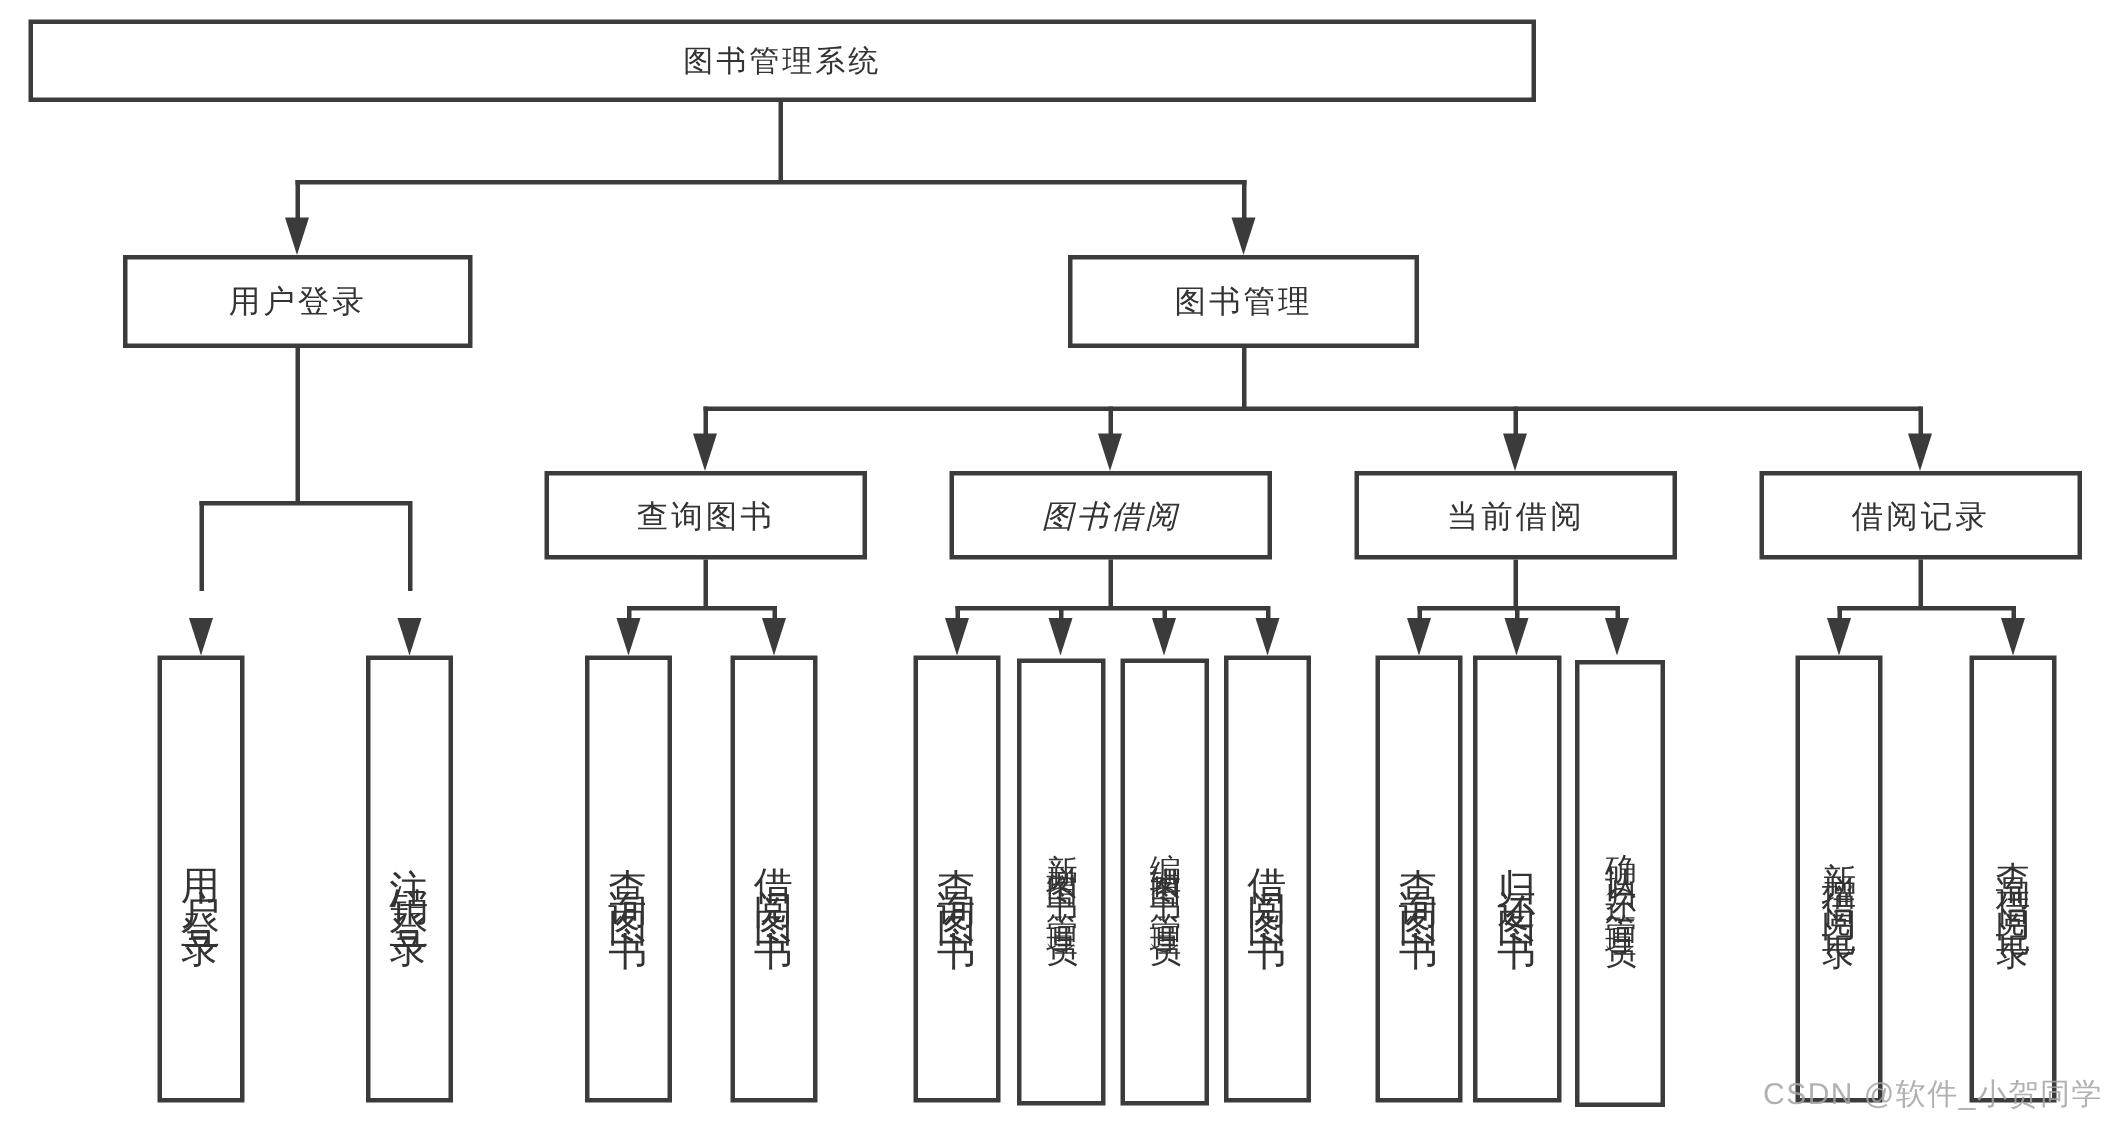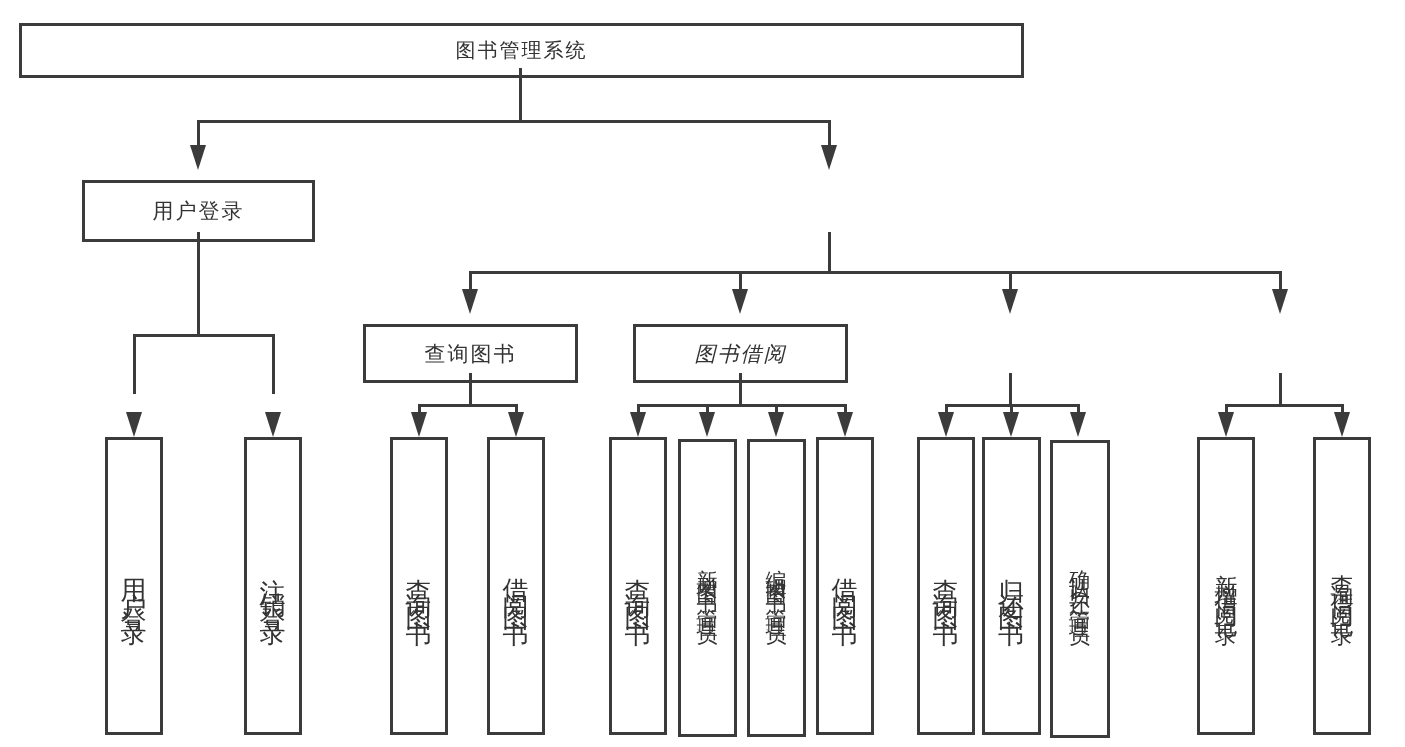--- a/index.html
+++ b/index.html
@@ -7,21 +7,21 @@
   body { font-family:"Liberation Sans","DejaVu Sans",sans-serif; }
   .canvas {
     position:relative; width:1405px; height:747px;
     background:#ffffff; overflow:hidden; color:#333333;
   }
   .node {
     position:absolute; background:#ffffff; border:3px solid #3b3b3b;
     display:flex; align-items:center; justify-content:center;
     color:#333333;
   }
-  .hnode { font-size:21px; letter-spacing:2px;margin-top:10px; }
+  .hnode { font-size:21px; letter-spacing:2px; }
   .root  { font-size:20px; }
   .vtext {
     display:block;
     writing-mode:vertical-rl; text-orientation:mixed;
     font-size:26px; letter-spacing:14px; line-height:1;
     white-space:nowrap;
   }
   .vtext.med  { font-size:23px; letter-spacing:10px; }
   .vtext.long { font-size:21px; letter-spacing:8px; }
   .hline { position:absolute; height:3px; background:#3b3b3b; }
@@ -49,20 +49,23 @@
   <div class="vline" style="left:519px;top:68px;height:54px;"></div>
   <div class="hline" style="left:197px;top:120px;width:634px;"></div>
   <div class="vline" style="left:197px;top:120px;height:30px;"></div>
   <div class="arr" style="left:190px;top:145px;"></div>
   <div class="vline" style="left:828px;top:120px;height:30px;"></div>
   <div class="arr" style="left:821px;top:145px;"></div>
 
   <div class="node hnode" style="left:82px;top:170px;width:233px;height:62px;">
     <span>用户登录</span>
   </div>
+  <div class="node hnode" style="left:712px;top:170px;width:234px;height:62px;">
+    <span>图书管理</span>
+  </div>
 
   <div class="vline" style="left:197px;top:232px;height:104px;"></div>
   <div class="hline" style="left:133px;top:334px;width:141px;"></div>
   <div class="vline" style="left:133px;top:334px;height:60px;"></div>
   <div class="arr" style="left:126px;top:412px;"></div>
   <div class="vline" style="left:272px;top:334px;height:60px;"></div>
   <div class="arr" style="left:265px;top:412px;"></div>
 
   <div class="vline" style="left:828px;top:232px;height:42px;"></div>
   <div class="hline" style="left:469px;top:271px;width:812px;"></div>
@@ -73,20 +76,26 @@
   <div class="vline" style="left:1009px;top:271px;height:20px;"></div>
   <div class="arr" style="left:1002px;top:289px;"></div>
   <div class="vline" style="left:1279px;top:271px;height:20px;"></div>
   <div class="arr" style="left:1272px;top:289px;"></div>
 
   <div class="node hnode" style="left:363px;top:314px;width:215px;height:59px;">
     <span>查询图书</span>
   </div>
   <div class="node hnode" style="left:633px;top:314px;width:215px;height:59px;font-style:italic;">
     <span>图书借阅</span>
+  </div>
+  <div class="node hnode" style="left:903px;top:314px;width:215px;height:59px;">
+    <span>当前借阅</span>
+  </div>
+  <div class="node hnode" style="left:1173px;top:314px;width:215px;height:59px;">
+    <span>借阅记录</span>
   </div>
 
   <div class="vline" style="left:469px;top:373px;height:33px;"></div>
   <div class="hline" style="left:418px;top:404px;width:100px;"></div>
   <div class="vline" style="left:418px;top:404px;height:12px;"></div>
   <div class="arr" style="left:411px;top:412px;"></div>
   <div class="vline" style="left:515px;top:404px;height:12px;"></div>
   <div class="arr" style="left:508px;top:412px;"></div>
 
   <div class="vline" style="left:739px;top:373px;height:33px;"></div>
@@ -153,14 +162,15 @@
     <span class="vtext long">确认归还（管理员）</span>
   </div>
 
   <div class="node" style="left:1197px;top:437px;width:58px;height:298px;">
     <span class="vtext med">新增借阅记录</span>
   </div>
   <div class="node" style="left:1313px;top:437px;width:58px;height:298px;">
     <span class="vtext med">查询借阅记录</span>
   </div>
 
+  <div class="watermark">CSDN @软件_小贺同学</div>
 
 </div>
 
 </body></html>

